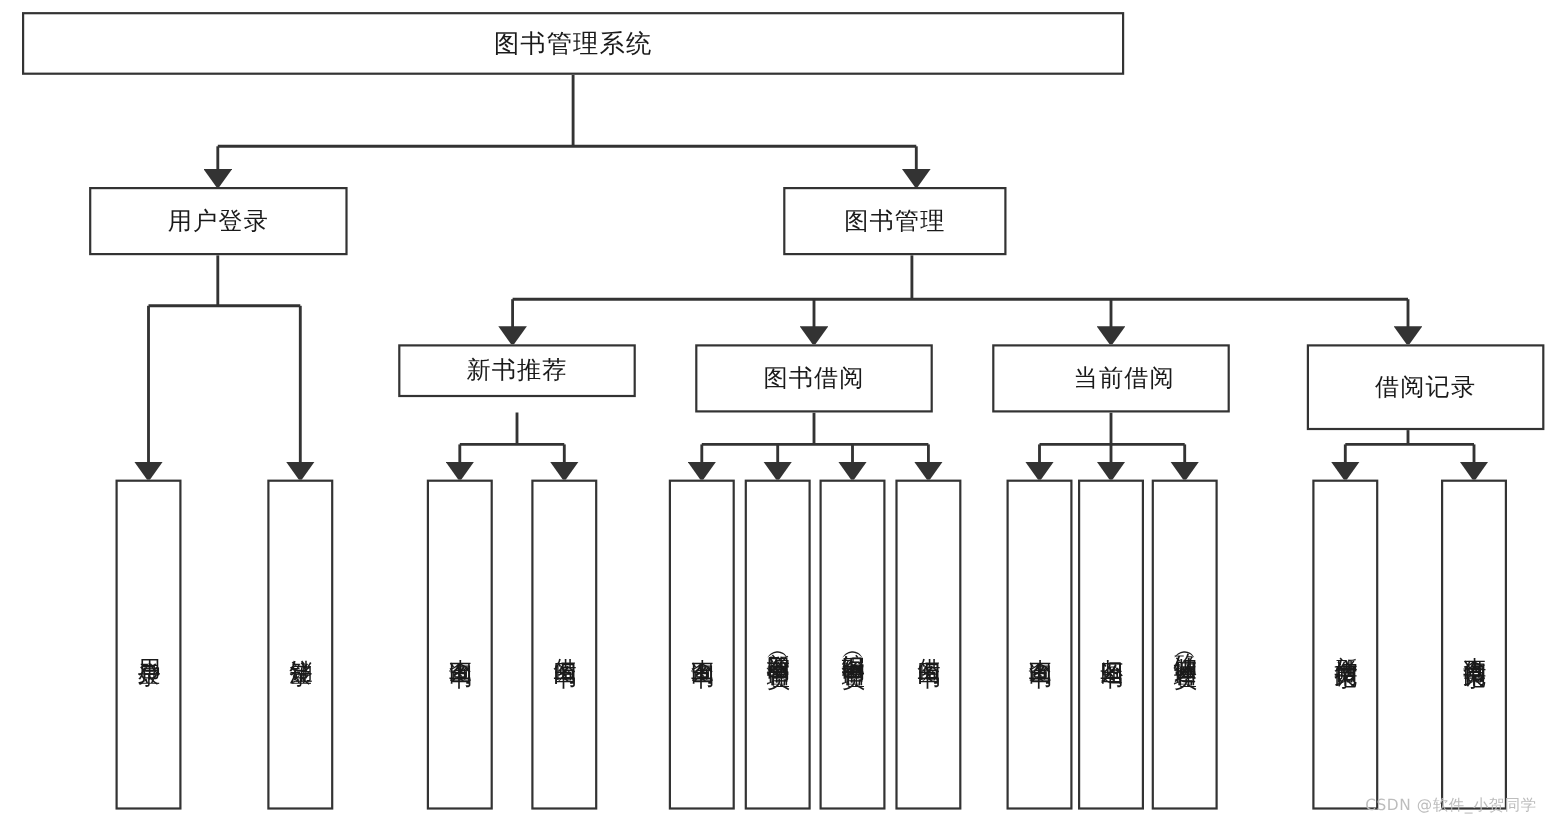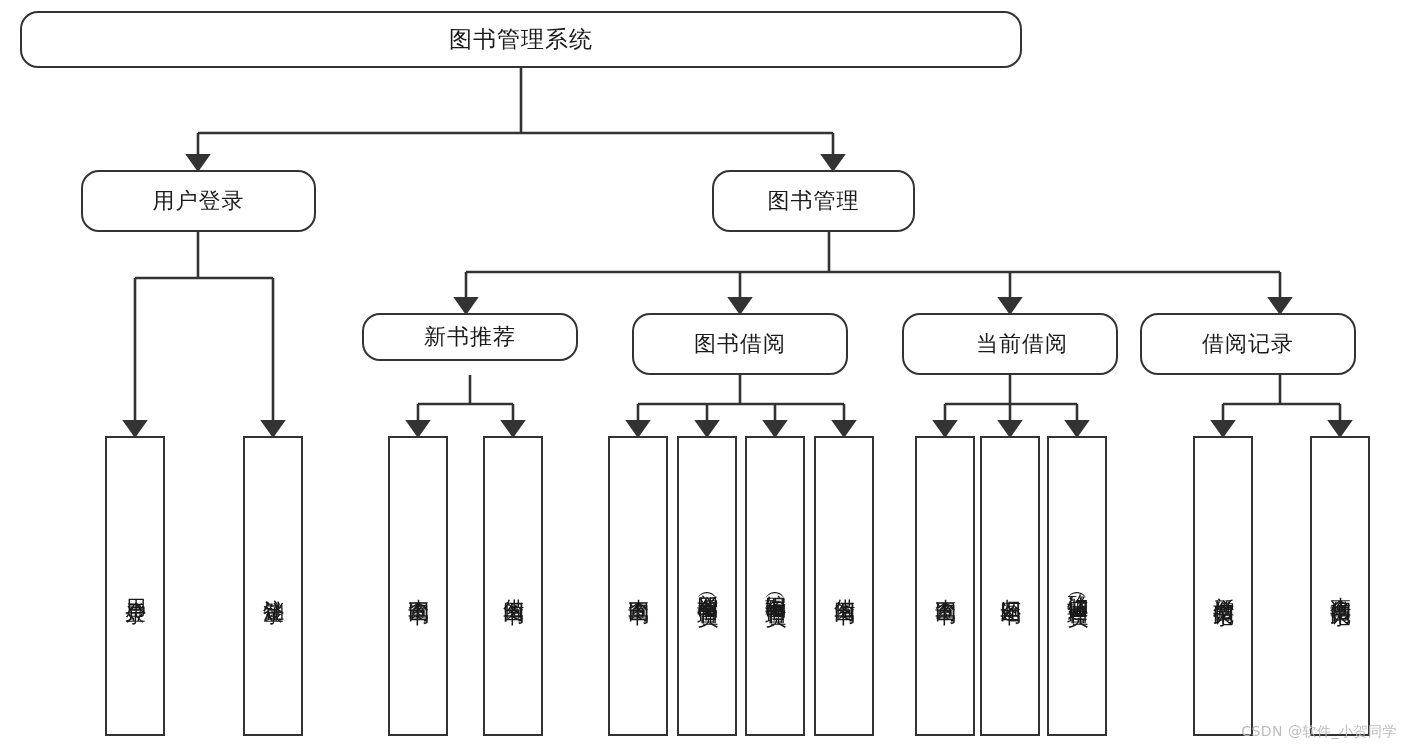--- a/index.html
+++ b/index.html
@@ -4,21 +4,21 @@
 <style>
   html,body{margin:0;padding:0;background:#ffffff;}
   body{width:1405px;height:747px;overflow:hidden;
        font-family:"DejaVu Sans","Liberation Sans",sans-serif;}
   #stage{position:relative;width:1405px;height:747px;background:#ffffff;}
   svg#wires{position:absolute;left:0;top:0;width:1405px;height:747px;}
 
   .node{position:absolute;box-sizing:border-box;background:#ffffff;
         border:2.5px solid #333333;display:flex;align-items:center;
         justify-content:center;color:#1a1a1a;}
-  .node.h{font-size:22px;letter-spacing:1px;border-radius:18px;}
+  .node.h{font-size:22px;letter-spacing:1px;}
   .node.root{font-size:23px;}
   .node.v{writing-mode:vertical-rl;text-orientation:upright;
           font-size:21px;line-height:1.30;letter-spacing:2px;
           padding:6px 0;white-space:pre-wrap;text-align:center;}
 
   .wm{position:absolute;right:8px;bottom:6px;font-size:14px;color:#bdbdbd;
       letter-spacing:.5px;user-select:none;pointer-events:none;}
 </style>
 </head>
 <body>
@@ -76,21 +76,21 @@
   </svg>
 
   <div class="node h root" style="left:20px;top:11px;width:1002px;height:57px;">图书管理系统</div>
 
   <div class="node h" style="left:81px;top:170px;width:235px;height:62px;">用户登录</div>
   <div class="node h" style="left:712px;top:170px;width:203px;height:62px;">图书管理</div>
 
   <div class="node h" style="left:362px;top:313px;width:216px;height:48px;">新书推荐</div>
   <div class="node h" style="left:632px;top:313px;width:216px;height:62px;">图书借阅</div>
   <div class="node h" style="left:902px;top:313px;width:216px;height:62px;padding-left:24px;">当前借阅</div>
-  <div class="node h" style="left:1140px;top:313px;width:216px;height:62px;">借阅记录</div>
+  <div class="node h" style="left:1188px;top:313px;width:216px;height:78px;">借阅记录</div>
 
   <div class="node v" style="left:105px;top:436px;width:60px;height:300px;">用户登录</div>
   <div class="node v" style="left:243px;top:436px;width:60px;height:300px;">注销登录</div>
 
   <div class="node v" style="left:388px;top:436px;width:60px;height:300px;">查询图书</div>
   <div class="node v" style="left:483px;top:436px;width:60px;height:300px;">借阅图书</div>
 
   <div class="node v" style="left:608px;top:436px;width:60px;height:300px;">查询图书</div>
   <div class="node v" style="left:677px;top:436px;width:60px;height:300px;">新增图书（管理员）</div>
   <div class="node v" style="left:745px;top:436px;width:60px;height:300px;">编辑图书（管理员）</div>

